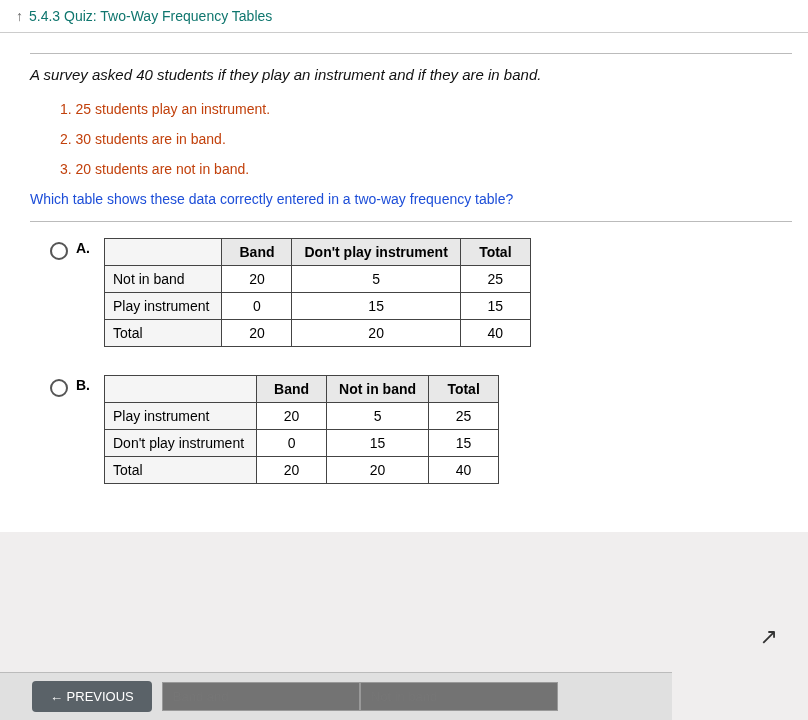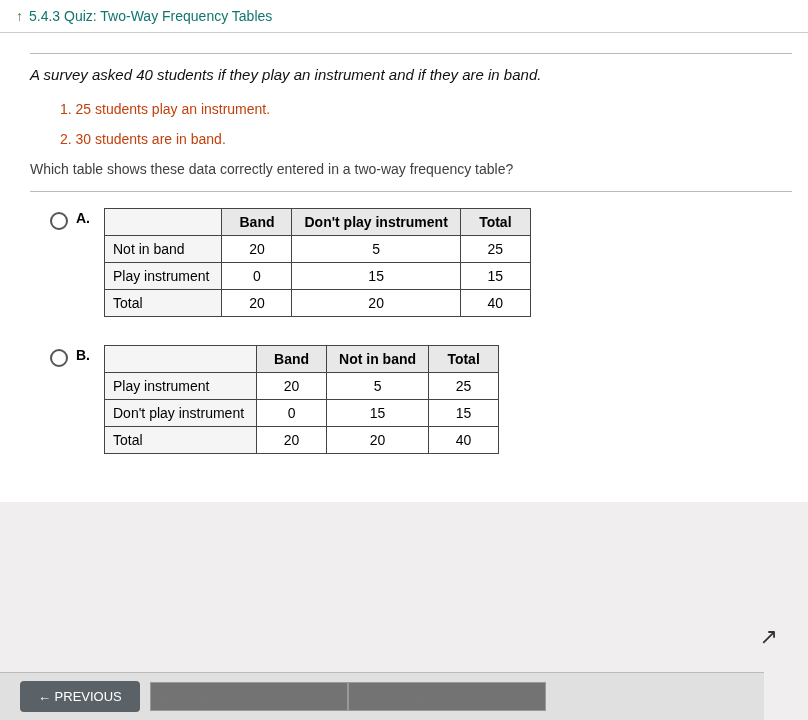--- a/index.html
+++ b/index.html
@@ -40,21 +40,21 @@
       padding-top: 12px;
     }
     .fact-item {
       font-size: 14px;
       color: #c2410c;
       margin-left: 30px;
       margin-bottom: 14px;
     }
     .question-text {
       font-size: 14px;
-      color: #404040;
+      color: #1d4ed8;
       margin-top: 10px;
       margin-bottom: 14px;
     }
     .divider {
       border: none;
       border-top: 1px solid #bbb;
       margin: 10px 0 16px 0;
     }
     .option-block {
       display: flex;
@@ -103,24 +103,24 @@
       padding-left: 8px;
     }
     .empty-corner {
       background: #f5f5f5;
       border: 1px solid #444;
     }
     .footer-bar {
       position: fixed;
       bottom: 0;
       left: 0;
-      width: 764px;
+      width: 672px;
       background: #e0e0e0;
       border-top: 1px solid #bbb;
-      padding: 8px 20px;
+      padding: 8px 32px;
       display: flex;
       align-items: center;
       gap: 10px;
     }
     .prev-btn {
       background: #5a6268;
       color: #fff;
       border: none;
       padding: 8px 18px;
       border-radius: 4px;
@@ -156,20 +156,21 @@
   <span class="header-icon">↑</span>
   <span class="header-text">5.4.3 Quiz: Two-Way Frequency Tables</span>
 </div>
 
 <div class="content">
   <p class="survey-text">A survey asked 40 students if they play an instrument and if they are in band.</p>
 
   <div>
     <p class="fact-item">1. 25 students play an instrument.</p>
     <p class="fact-item">2. 30 students are in band.</p>
+    <p class="fact-item">3. 20 students are not in band.</p>
   </div>
 
   <p class="question-text">Which table shows these data correctly entered in a two-way frequency table?</p>
   <hr class="divider">
 
   <div class="option-block">
     <div class="radio-circle"></div>
     <span class="option-label">A.</span>
     <div class="table-wrapper">
       <table>

